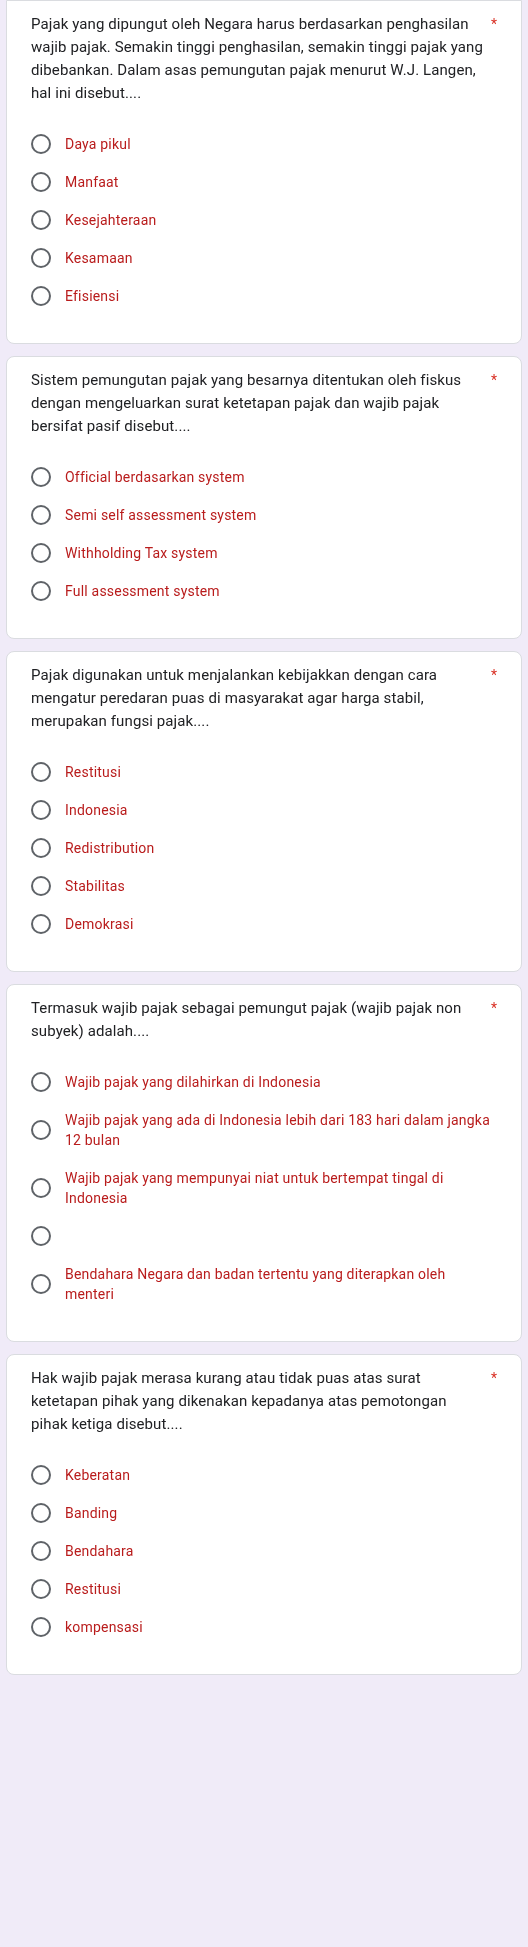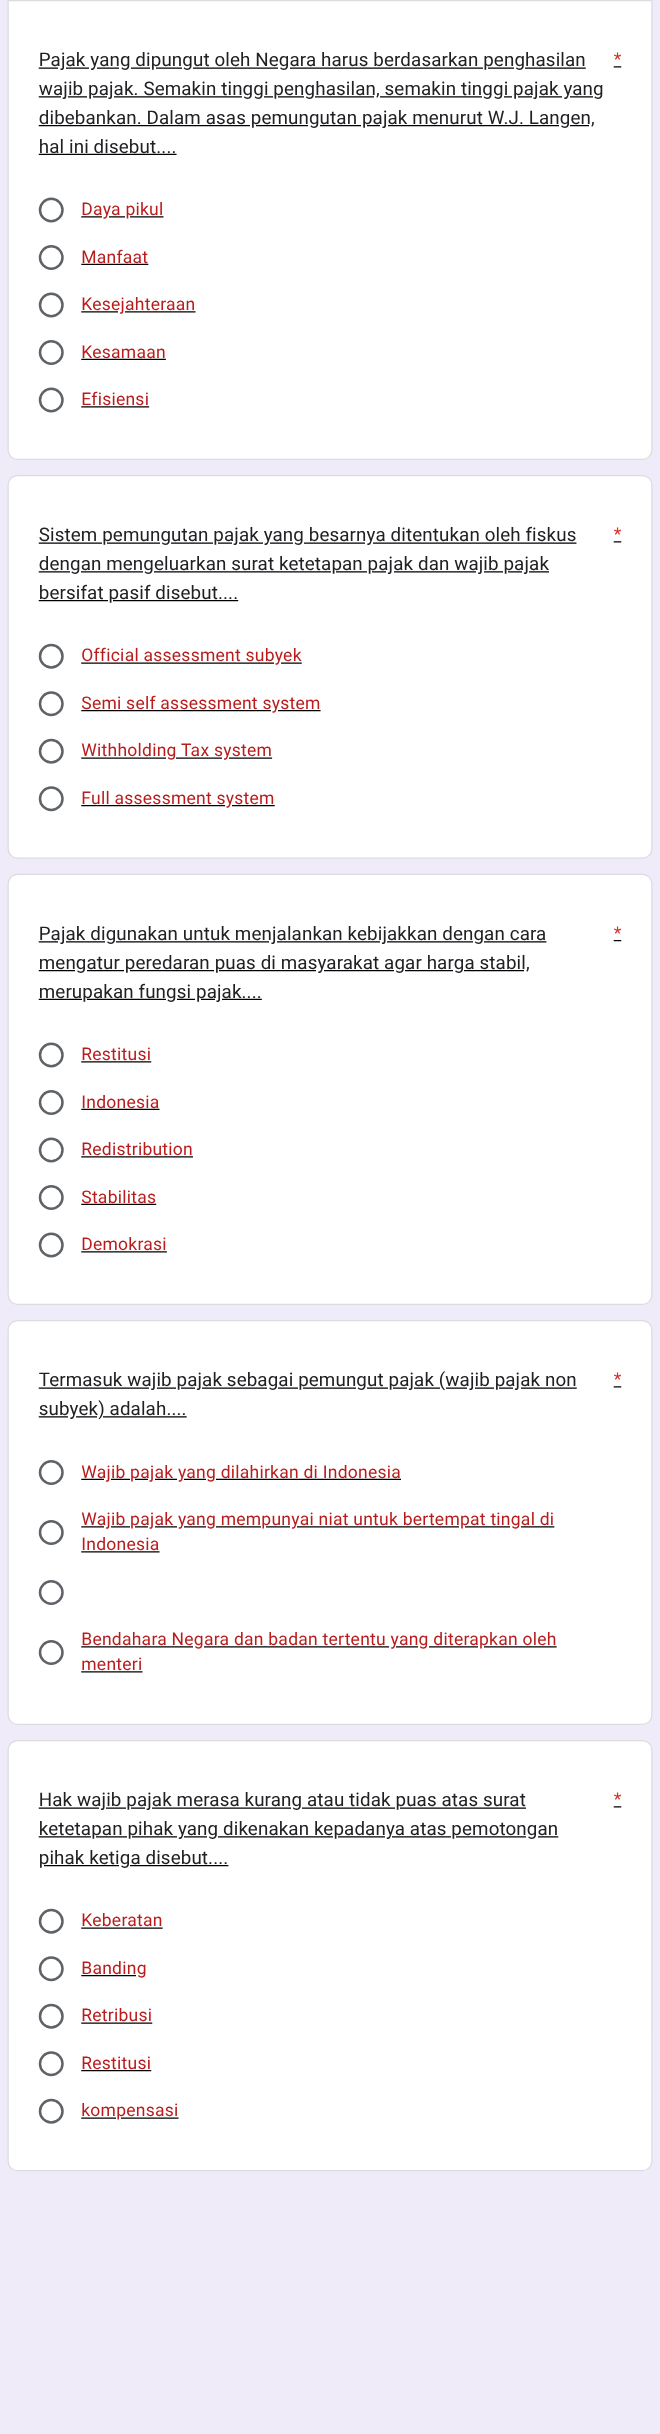--- a/index.html
+++ b/index.html
@@ -6,23 +6,22 @@
   body {
     font-family: Roboto, Arial, sans-serif;
     background: #f0ebf8;
     width: 528px;
     padding: 0;
   }
   .card {
     background: #ffffff;
     border-radius: 8px;
     margin: 12px 6px;
-    padding: 36px 24px 28px 24px;
+    padding: 12px 24px 28px 24px;
     border: 1px solid #dadce0;
-    text-decoration: underline;
   }
   .card:first-child { margin-top: 0; border-top-left-radius: 0; border-top-right-radius: 0; }
   .question-row {
     display: flex;
     align-items: flex-start;
     margin-bottom: 20px;
   }
   .question-text {
     font-size: 15px;
     line-height: 23px;
@@ -87,21 +86,21 @@
         <span class="option-label">Efisiensi</span>
       </label>
     </div>
     <div class="card">
       <div class="question-row">
         <div class="question-text">Sistem pemungutan pajak yang besarnya ditentukan oleh fiskus dengan mengeluarkan surat ketetapan pajak dan wajib pajak bersifat pasif disebut....</div>
         <span class="required">*</span>
       </div>
       <label class="option">
         <span class="radio"></span>
-        <span class="option-label">Official assessment subyek</span>
+        <span class="option-label">Official berdasarkan system</span>
       </label>
       <label class="option">
         <span class="radio"></span>
         <span class="option-label">Semi self assessment system</span>
       </label>
       <label class="option">
         <span class="radio"></span>
         <span class="option-label">Withholding Tax system</span>
       </label>
       <label class="option">
@@ -139,20 +138,24 @@
       <div class="question-row">
         <div class="question-text">Termasuk wajib pajak sebagai pemungut pajak (wajib pajak non subyek) adalah....</div>
         <span class="required">*</span>
       </div>
       <label class="option">
         <span class="radio"></span>
         <span class="option-label">Wajib pajak yang dilahirkan di Indonesia</span>
       </label>
       <label class="option">
         <span class="radio"></span>
+        <span class="option-label">Wajib pajak yang ada di Indonesia lebih dari 183 hari dalam jangka 12 bulan</span>
+      </label>
+      <label class="option">
+        <span class="radio"></span>
         <span class="option-label">Wajib pajak yang mempunyai niat untuk bertempat tingal di Indonesia</span>
       </label>
       <label class="option">
         <span class="radio"></span>
       </label>
       <label class="option">
         <span class="radio"></span>
         <span class="option-label">Bendahara Negara dan badan tertentu yang diterapkan oleh menteri</span>
       </label>
     </div>
@@ -164,21 +167,21 @@
       <label class="option">
         <span class="radio"></span>
         <span class="option-label">Keberatan</span>
       </label>
       <label class="option">
         <span class="radio"></span>
         <span class="option-label">Banding</span>
       </label>
       <label class="option">
         <span class="radio"></span>
-        <span class="option-label">Retribusi</span>
+        <span class="option-label">Bendahara</span>
       </label>
       <label class="option">
         <span class="radio"></span>
         <span class="option-label">Restitusi</span>
       </label>
       <label class="option">
         <span class="radio"></span>
         <span class="option-label">kompensasi</span>
       </label>
     </div>

